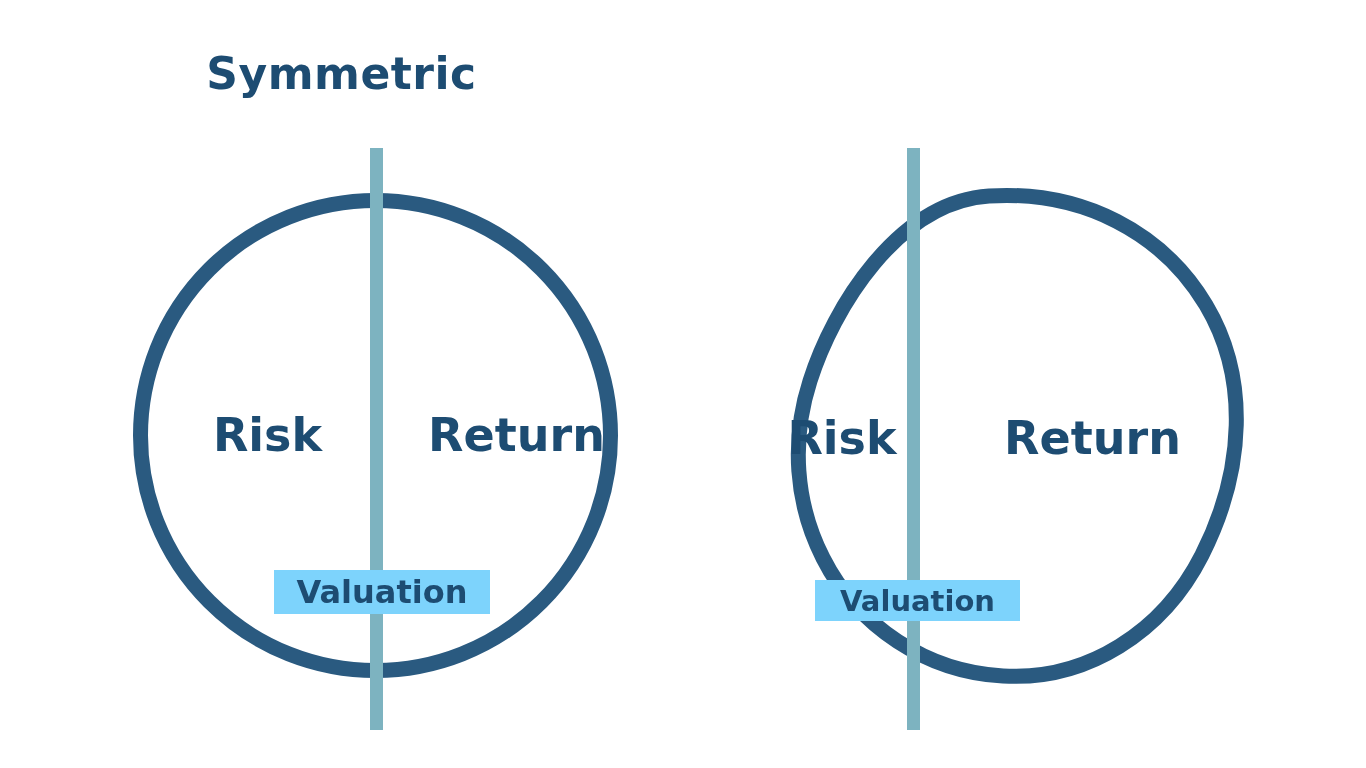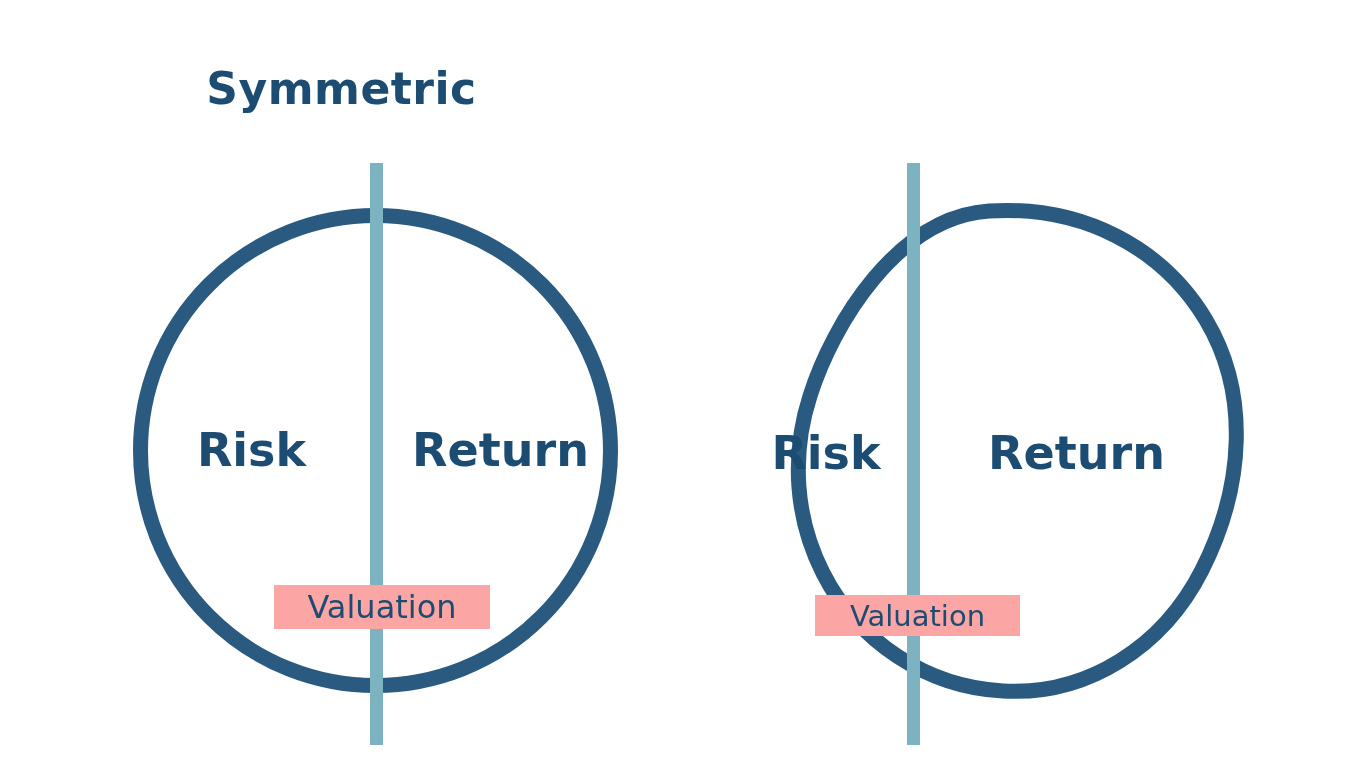--- a/index.html
+++ b/index.html
@@ -16,21 +16,21 @@
   }
   #canvas {
     position: absolute;
     left: 0;
     top: 0;
     width: 1366px;
     height: 768px;
   }
   .panel {
     position: absolute;
-    top: 15px;
+    top: 0;
     height: 720px;
   }
   #panel-symmetric { left: 0; width: 683px; }
   #panel-asymmetric { left: 683px; width: 683px; }
 
   .panel-title {
     position: absolute;
     top: 50px;
     width: 100%;
     text-align: center;
@@ -68,33 +68,34 @@
   }
 
   .half-label {
     position: absolute;
     font-size: 46px;
     font-weight: 600;
     color: #1d4c72;
     white-space: nowrap;
     user-select: none;
     line-height: 1;
+    padding-left: 16px;
   }
 
   #label-risk-symmetric   { left: 133px; top: 412px; width: 237px; text-align: center; }
   #label-return-symmetric { left: 383px; top: 412px; width: 235px; text-align: center; }
 
   #label-risk-asymmetric   { left: 62px;  top: 415px; width: 162px; text-align: center; }
   #label-return-asymmetric { left: 237px; top: 415px; width: 313px; text-align: center; }
 
   .valuation-box {
     position: absolute;
-    background: #fca5a5;
+    background: #7dd3fc;
     color: #1d4c72;
-    font-weight: 400;
+    font-weight: 700;
     display: flex;
     align-items: center;
     justify-content: center;
     user-select: none;
   }
   #valuation-symmetric {
     left: 274px;
     top: 570px;
     width: 216px;
     height: 44px;

